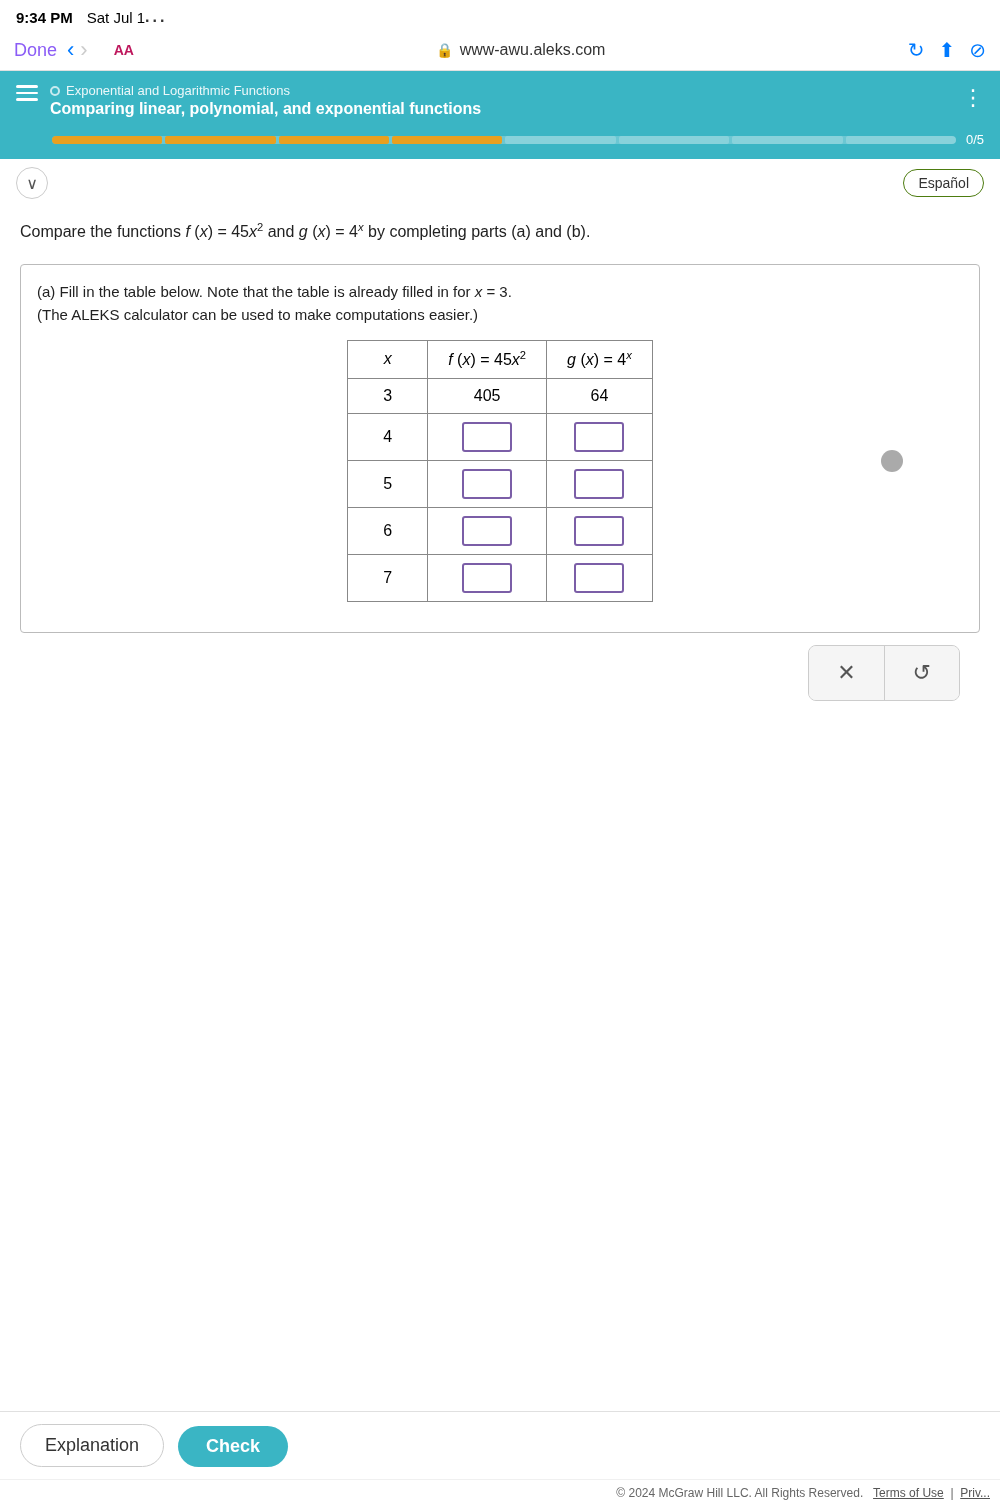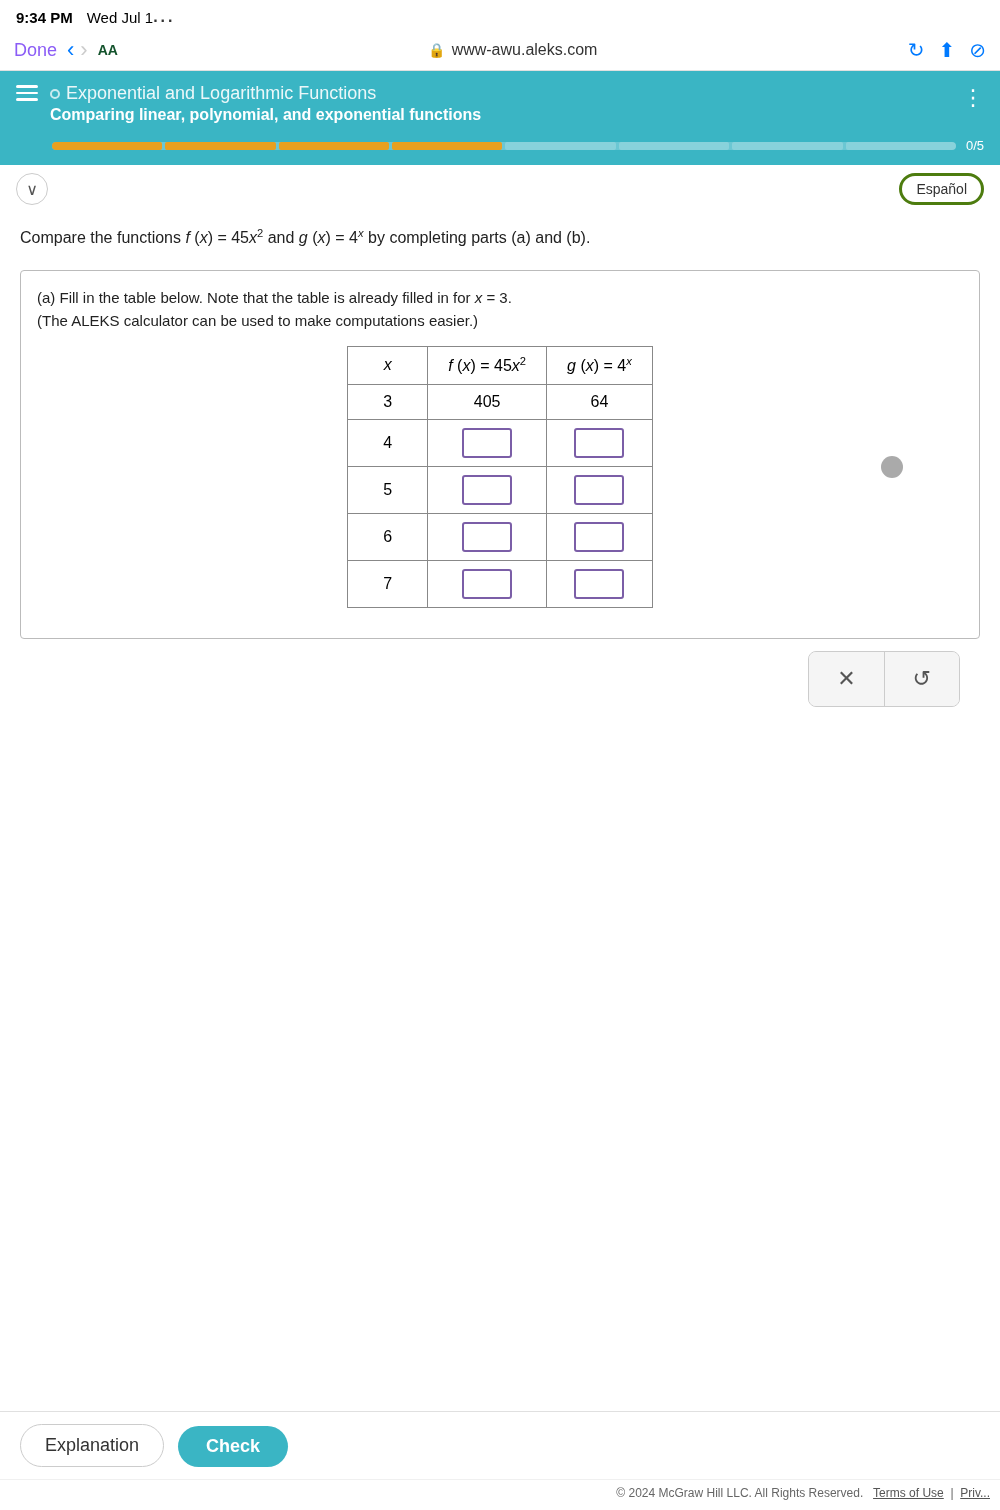--- a/index.html
+++ b/index.html
@@ -48,22 +48,22 @@
     .browser-nav-btn {
       font-size: 22px;
       color: #007AFF;
       cursor: pointer;
       line-height: 1;
     }
     .browser-nav-btn.disabled { color: #ccc; }
     .browser-aa {
       font-size: 14px;
       font-weight: 600;
-      color: #14532d;
-      margin-left: 0;
+      color: #be185d;
+      margin-left: 16px;
     }
     .browser-url {
       flex: 1;
       display: flex;
       align-items: center;
       justify-content: center;
       gap: 6px;
       font-size: 16px;
       color: #333;
     }
@@ -98,21 +98,21 @@
     }
     .hamburger-icon span {
       display: block;
       width: 22px;
       height: 2.5px;
       background: #fff;
       border-radius: 2px;
     }
     .aleks-header-text { color: #fff; }
     .aleks-topic {
-      font-size: 18px;
+      font-size: 13px;
       opacity: 0.9;
       margin-bottom: 2px;
       display: flex;
       align-items: center;
       gap: 6px;
     }
     .aleks-topic-circle {
       width: 10px; height: 10px;
       border: 2px solid rgba(255,255,255,0.8);
       border-radius: 50%;
@@ -173,21 +173,21 @@
       border: 1.5px solid #ccc;
       border-radius: 50%;
       display: flex;
       align-items: center;
       justify-content: center;
       cursor: pointer;
       color: #555;
       font-size: 14px;
     }
     .espanol-btn {
-      border: 3px solid #4d7c0f;
+      border: 1px solid #4d7c0f;
       border-radius: 20px;
       padding: 5px 14px;
       font-size: 14px;
       color: #333;
       cursor: pointer;
       background: #fff;
     }
 
     
     .main-content {
@@ -354,21 +354,21 @@
     .table-wrapper {
       position: relative;
     }
   </style>
 </head>
 <body>
 
 <div class="status-bar">
   <div style="display:flex;align-items:center;gap:6px;">
     <span class="status-time">9:34 PM</span>
-    <span class="status-date">Wed Jul 1</span>
+    <span class="status-date">Sat Jul 1</span>
   </div>
   <div style="display:flex;align-items:center;gap:6px;">
     <span style="letter-spacing:3px;font-size:16px;color:#333;">...</span>
   </div>
   <div style="width:60px;"></div>
 </div>
 
 <div class="browser-bar">
   <span class="browser-done">Done</span>
   <div class="browser-nav">

